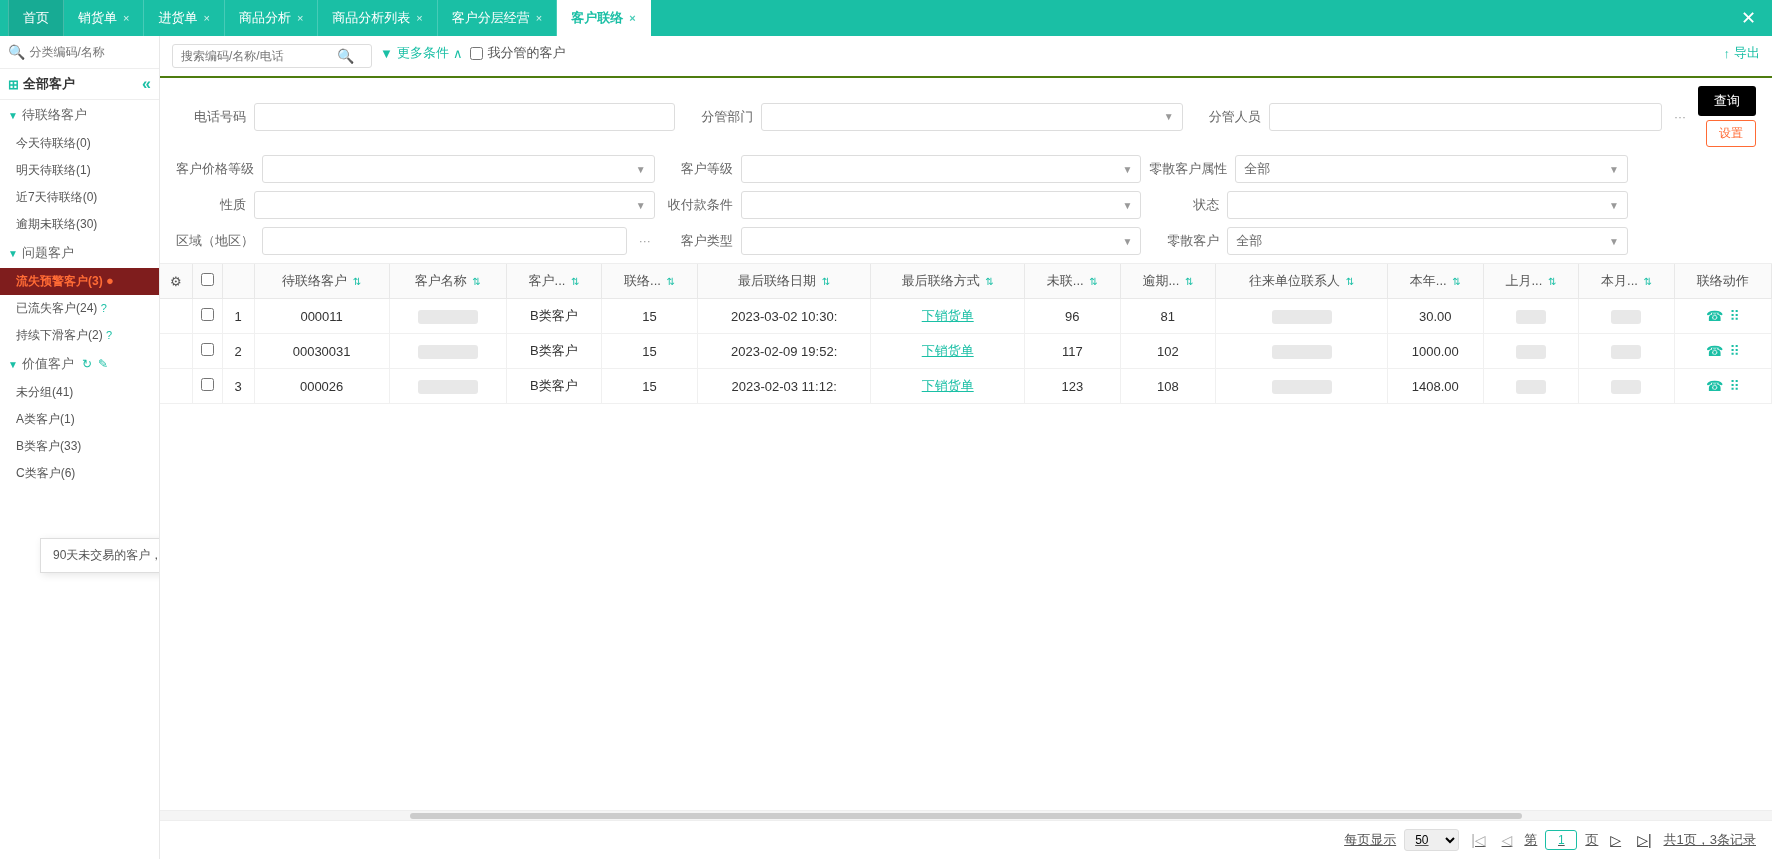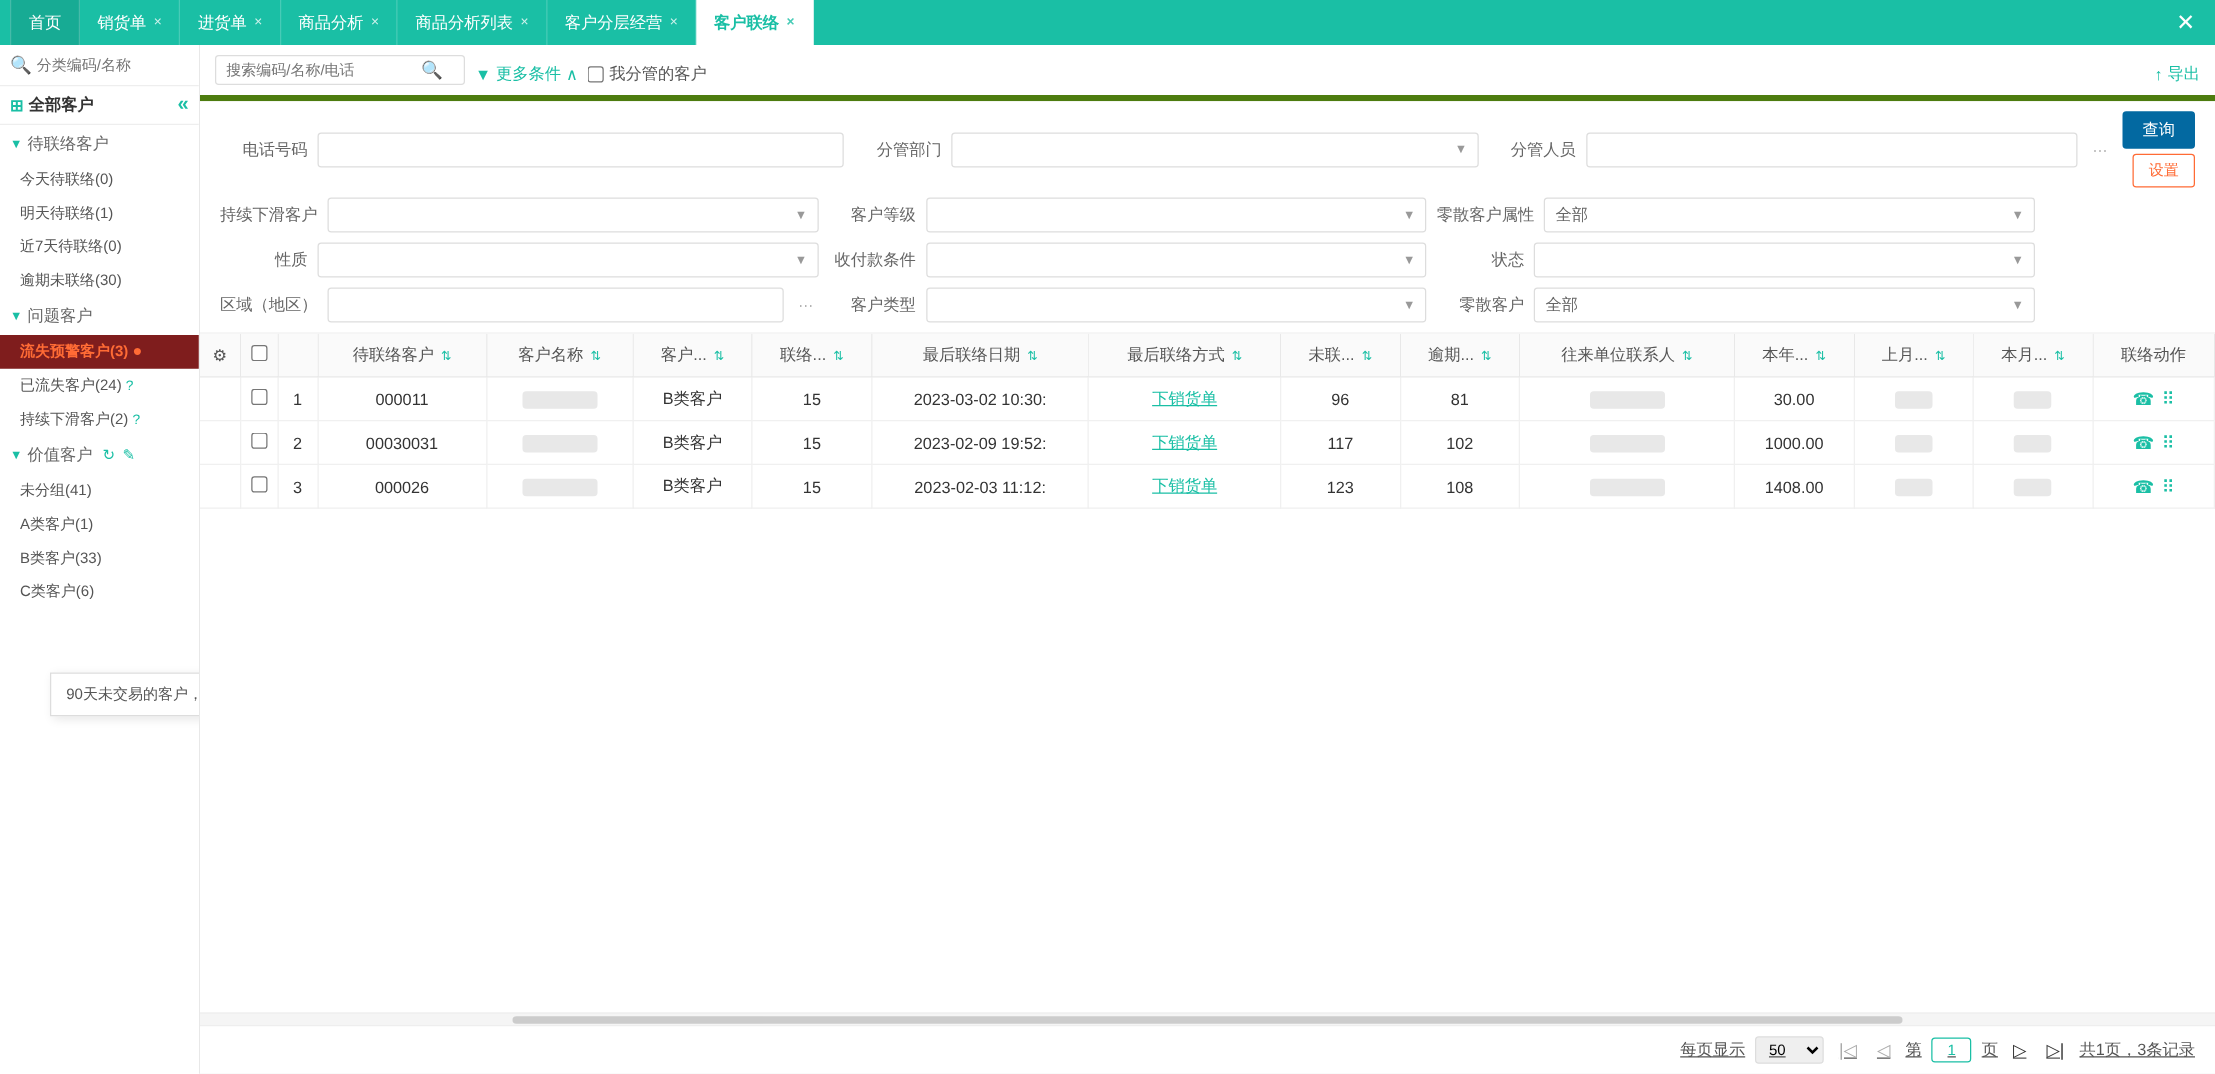--- a/index.html
+++ b/index.html
@@ -114,24 +114,24 @@
     .content {
       flex: 1;
       display: flex;
       flex-direction: column;
       overflow: hidden;
     }
 
     
     .search-bar {
       display: flex;
-      align-items: flex-end;
+      align-items: flex-start;
       background: white;
       padding: 8px 12px;
-      border-bottom: 5px solid #4d7c0f;
+      border-bottom: 2px solid #4d7c0f;
       gap: 8px;
     }
     .search-input-wrap {
       display: flex;
       align-items: center;
       border: 1px solid #ddd;
       border-radius: 3px;
       padding: 3px 8px;
       gap: 6px;
       width: 200px;
@@ -221,21 +221,21 @@
       color: #666;
     }
     .filter-select .arrow { color: #999; font-size: 10px; }
     .filter-more-btn {
       color: #999;
       font-size: 12px;
       cursor: pointer;
       padding: 0 4px;
     }
     .query-btn {
-      background: #0369a1;
+      background: #000000;
       color: white;
       border: none;
       border-radius: 3px;
       padding: 6px 16px;
       cursor: pointer;
       font-size: 13px;
     }
     .settings-btn {
       background: white;
       color: #ff6b35;
@@ -467,21 +467,21 @@
           <span class="filter-more-btn">···</span>
         </div>
         <div class="query-settings-col">
           <button class="query-btn">查询</button>
           <button class="settings-btn">设置</button>
         </div>
       </div>
 
       <div class="filter-row">
         <div class="filter-field">
-          <span class="filter-label">持续下滑客户</span>
+          <span class="filter-label">客户价格等级</span>
           <div class="filter-select">
             <span></span>
             <span class="arrow">▼</span>
           </div>
         </div>
         <div class="filter-field">
           <span class="filter-label">客户等级</span>
           <div class="filter-select">
             <span></span>
             <span class="arrow">▼</span>

